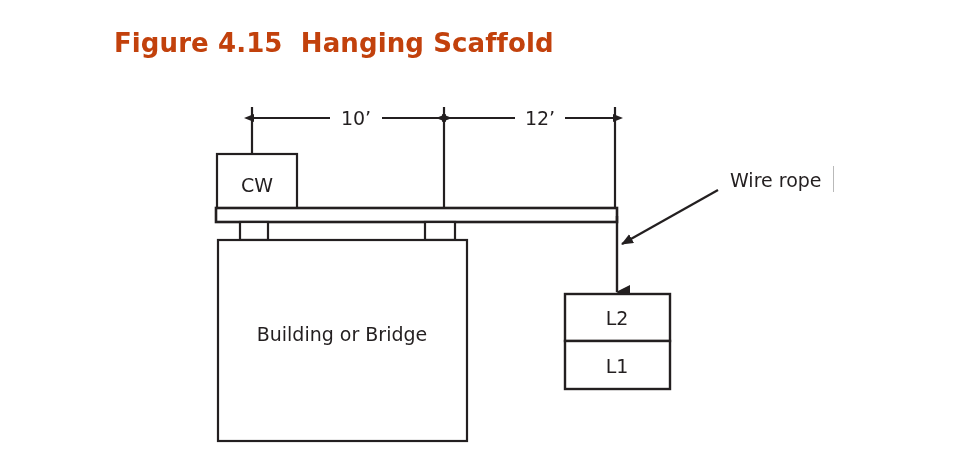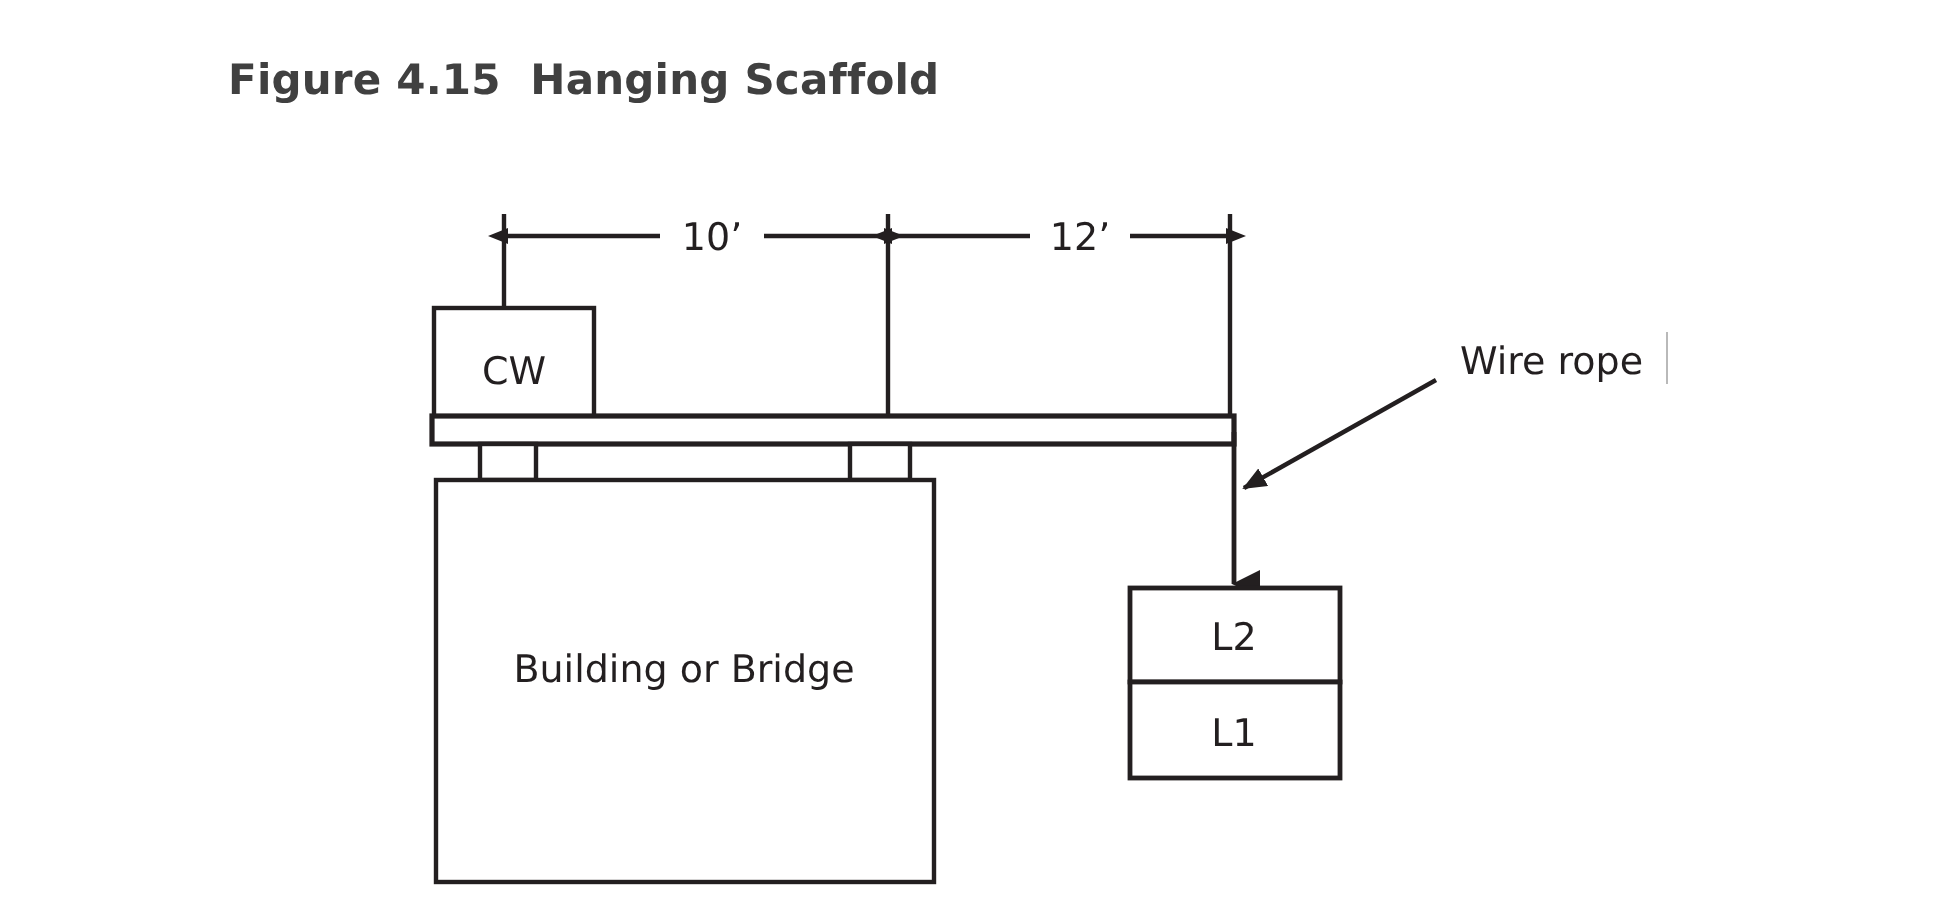--- a/index.html
+++ b/index.html
@@ -19,24 +19,24 @@
     position: absolute;
     left: 0;
     top: 0;
     width: 974px;
     height: 458px;
   }
   .fig-title {
     position: absolute;
     left: 114px;
     top: 28px;
-    font-size: 21px;
+    font-size: 26px;
     font-weight: bold;
     letter-spacing: 0.1px;
-    color: #404040;
+    color: #c2410c;
     white-space: pre;
   }
   .diagram-svg {
     position: absolute;
     left: 0;
     top: 0;
   }
   .svg-label {
     font-family: "DejaVu Sans", sans-serif;
     fill: #231f20;

